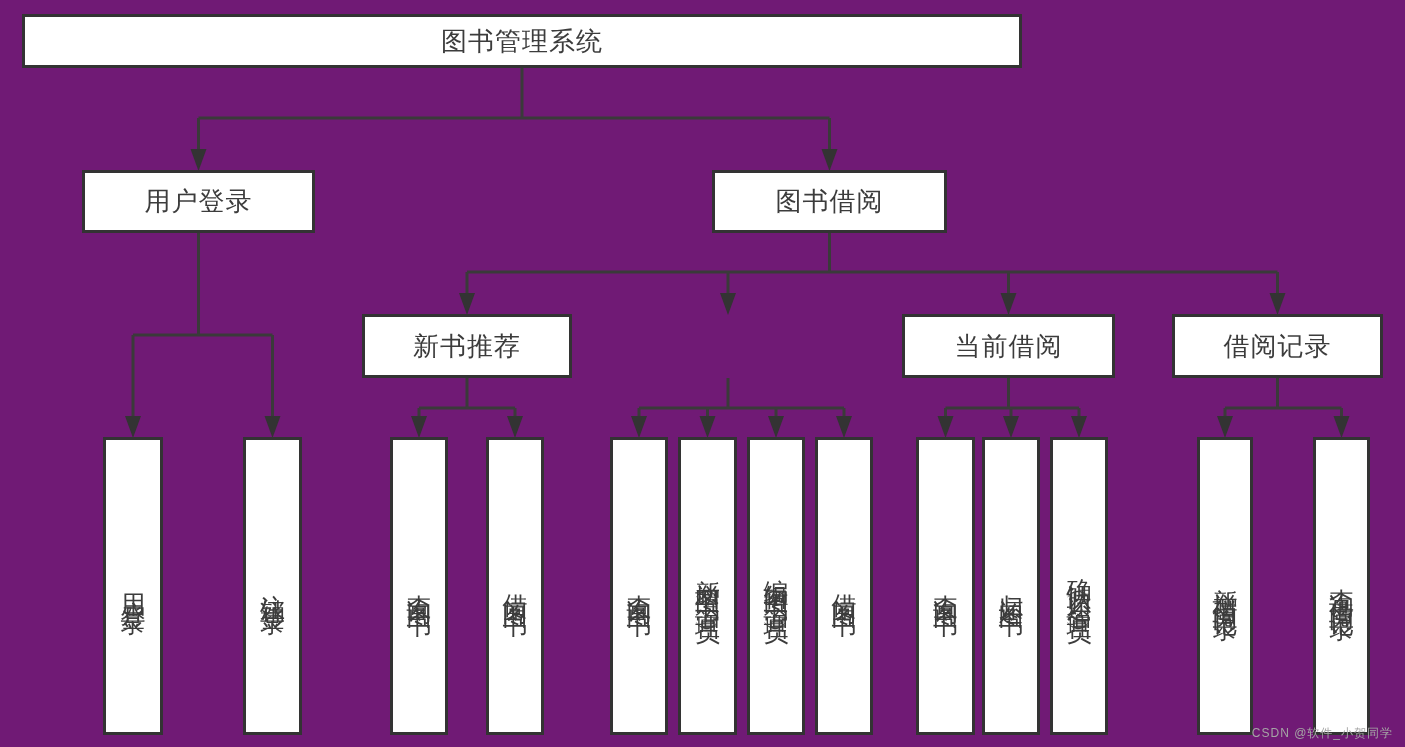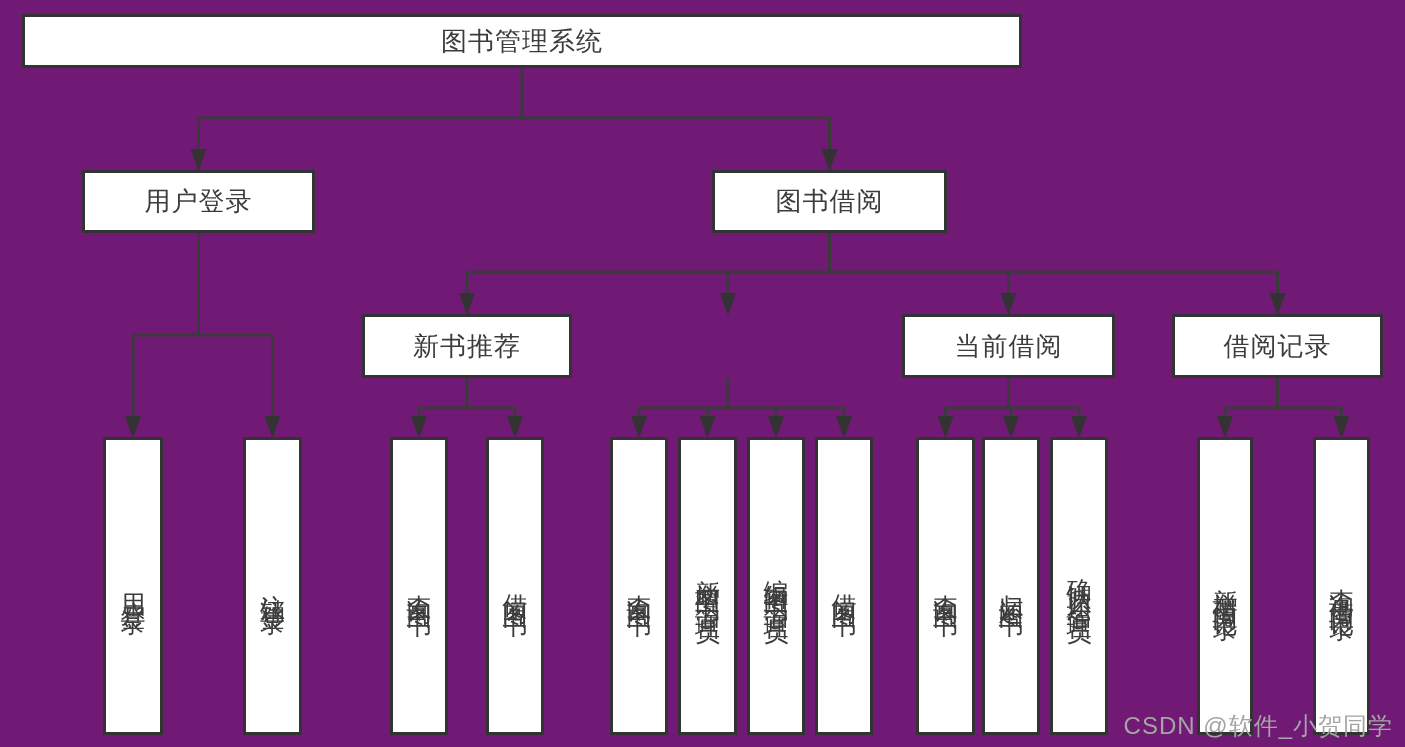--- a/index.html
+++ b/index.html
@@ -34,21 +34,21 @@
   .node.vertical .label {
     writing-mode: vertical-lr;
     text-orientation: mixed;
     font-size: 25px;
     letter-spacing: 6px;
     line-height: 1;
   }
   .watermark {
     position: absolute;
     right: 12px; bottom: 5px;
-    font-size: 24px;
+    font-size: 12px;
     color: #a5a5a5;
     letter-spacing: 1px;
     white-space: nowrap;
   }
 </style>
 </head>
 <body>
 
 <div id="canvas">
   <svg id="edges" xmlns="http://www.w3.org/2000/svg">

